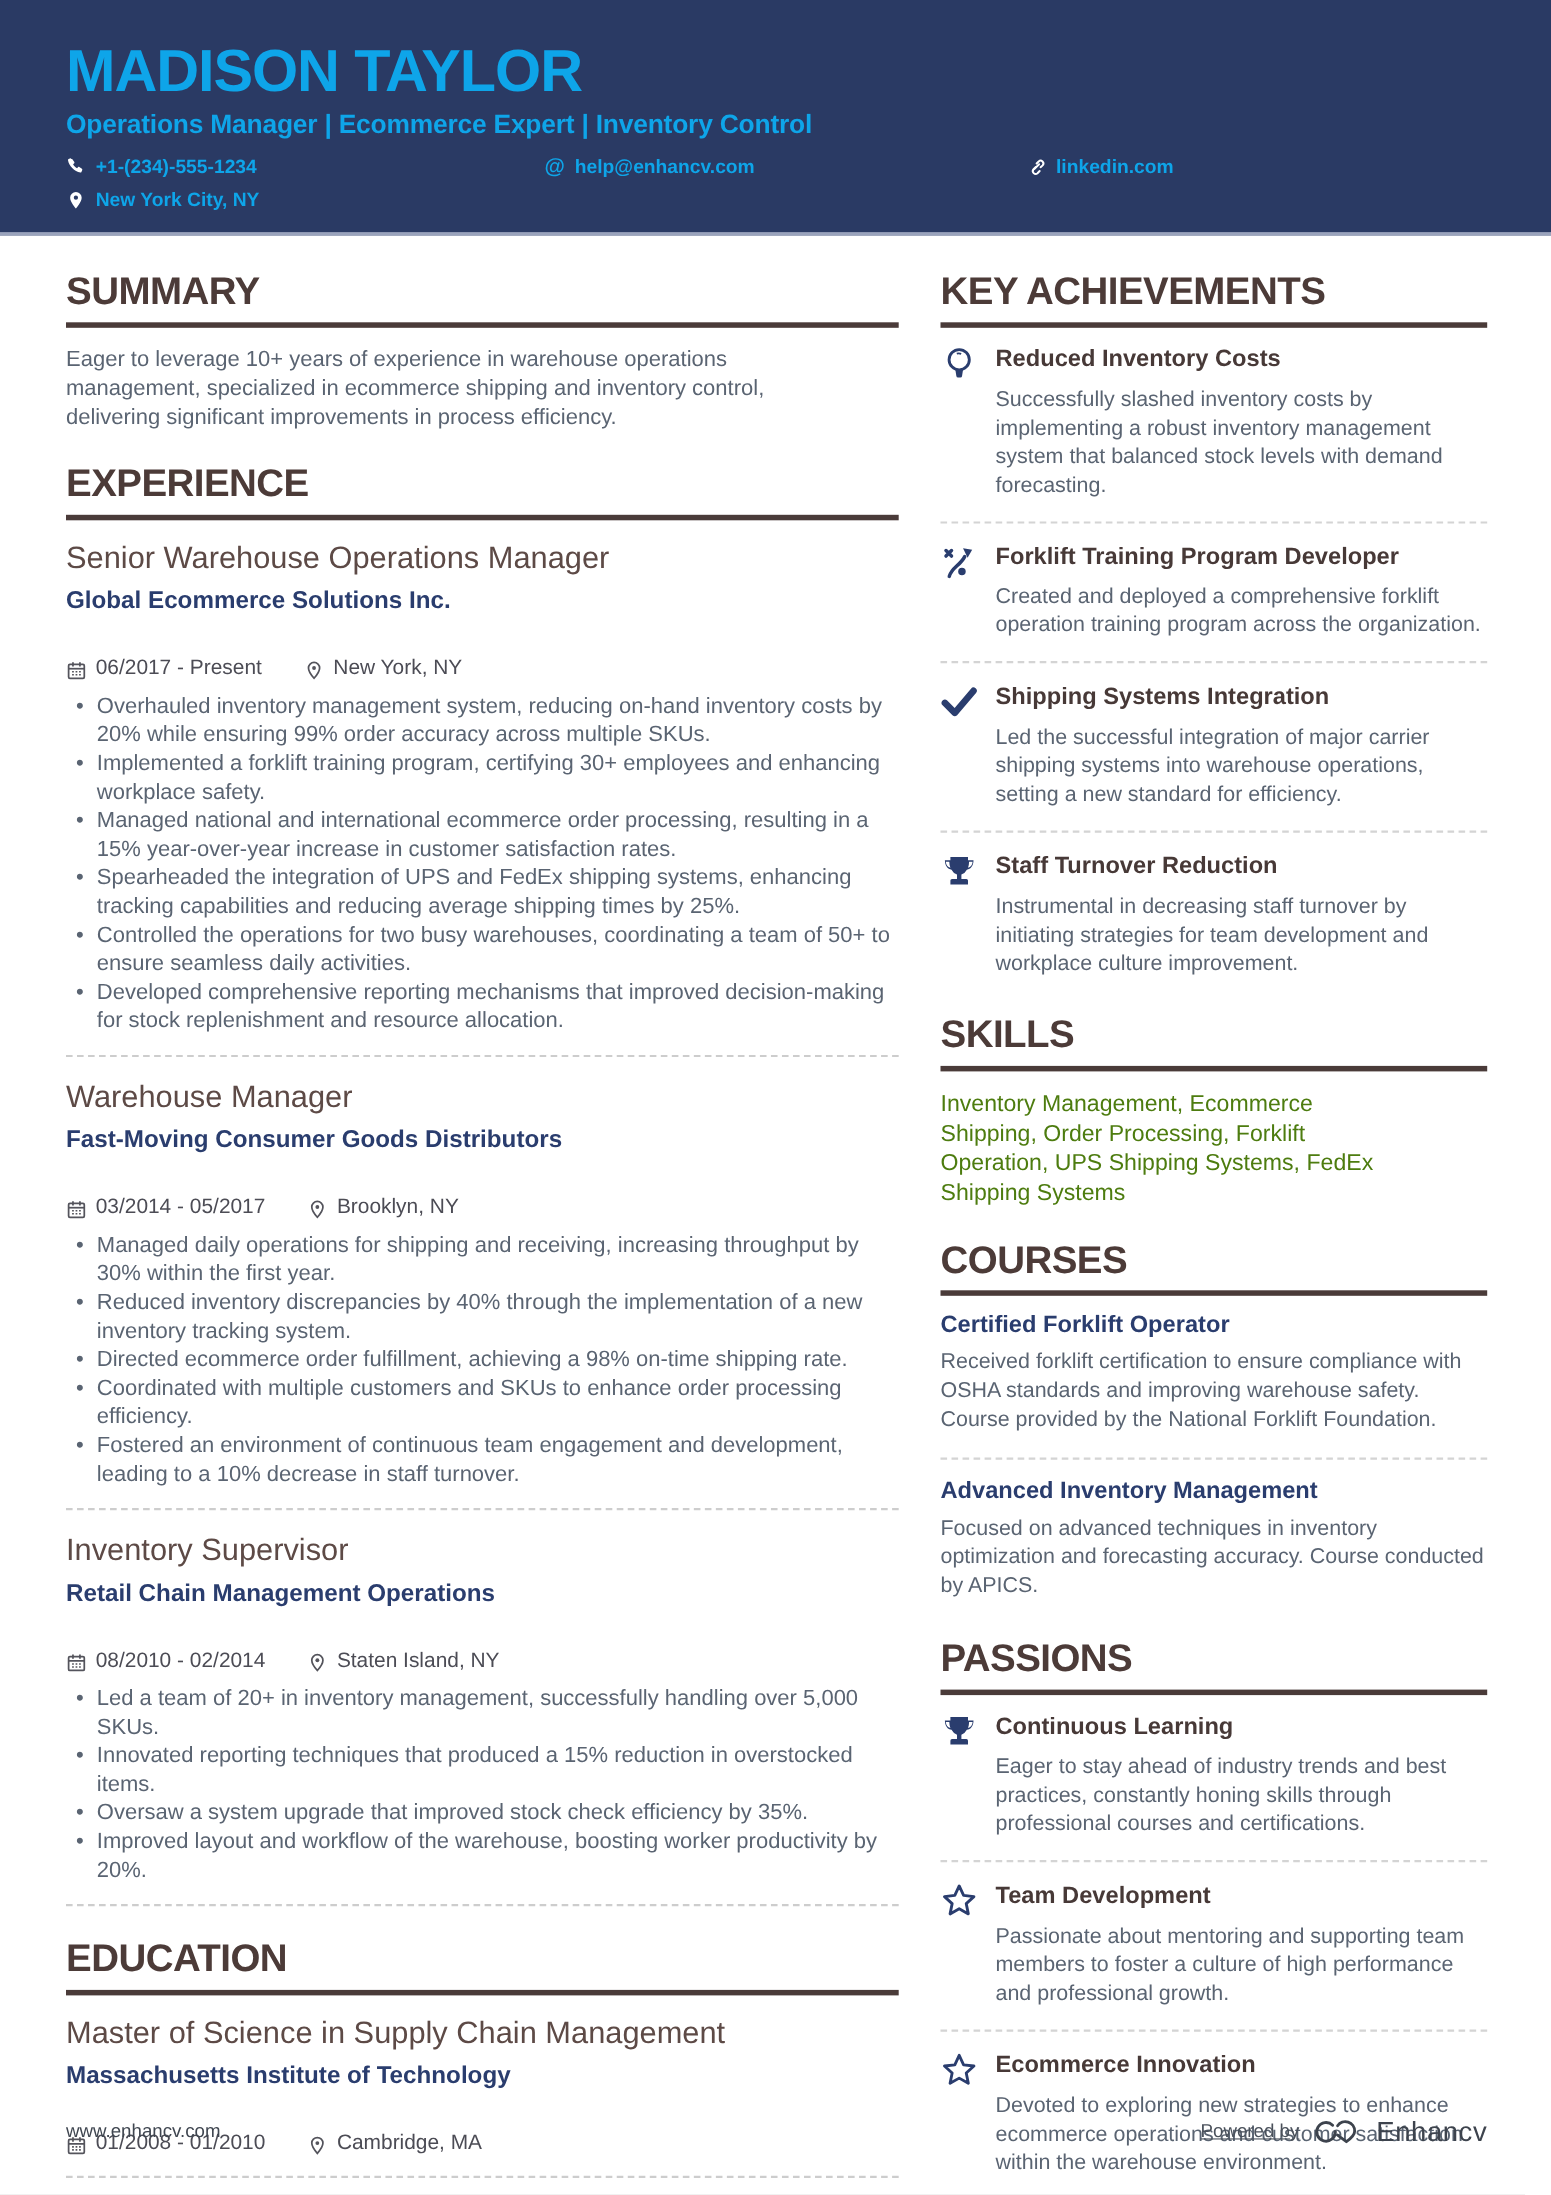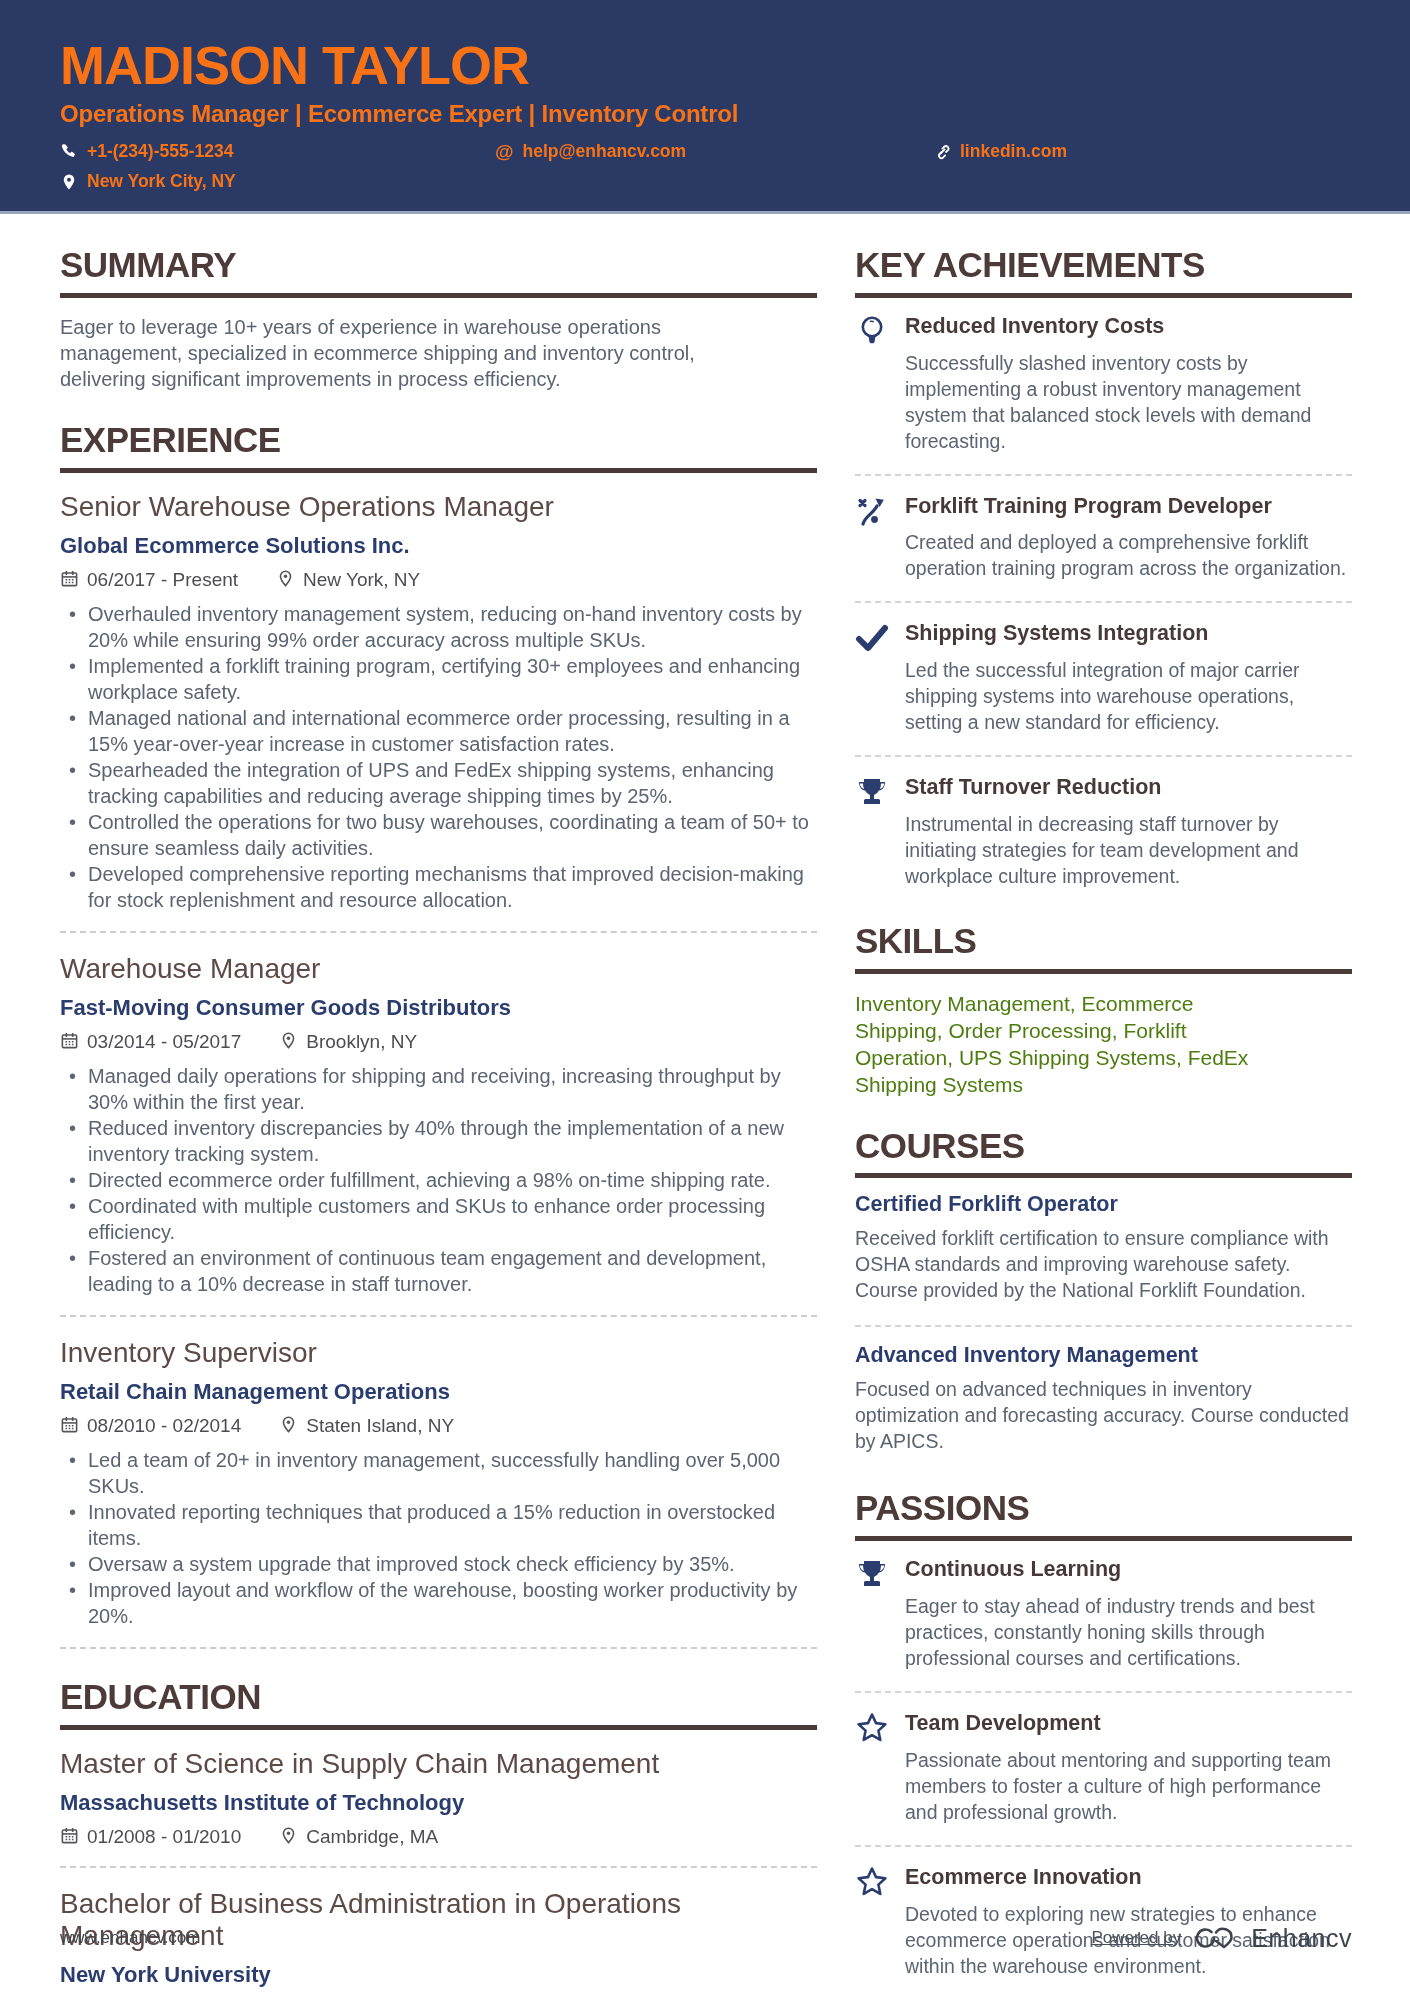--- a/index.html
+++ b/index.html
@@ -2,21 +2,21 @@
 <html><head>
 <meta charset="utf-8">
 <style>
   html,body{margin:0;padding:0;background:#e8e8e8;}
   .page{
     position:relative;width:1410px;height:1995px;margin:0 auto;background:#ffffff;
     font-family:"Liberation Sans",sans-serif;overflow:hidden;
   }
   
   .header{
-    background:#2a3a64;color:#f97316;box-sizing:border-box;
+    background:#2a3a64;color:#0ea5e9;box-sizing:border-box;
     height:214px;padding:38px 60px 0 60px;border-bottom:3px solid #9aa3bc;
   }
   .name{font-size:54px;font-weight:800;letter-spacing:-1px;line-height:1.02;margin:0;}
   .headline{font-size:24px;font-weight:700;margin-top:7px;letter-spacing:-0.2px;}
   .contact-row{display:flex;margin-top:13px;font-size:17.5px;font-weight:700;align-items:flex-end;}
   .contact-item{display:flex;align-items:center;gap:9px;}
   .c-phone{width:435px;}
   .c-email{width:438px;}
   .contact-row2{margin-top:9px;}
   .hicon{width:18px;height:18px;flex:none;}
@@ -30,21 +30,21 @@
     margin:0;padding-bottom:9px;border-bottom:5px solid #4a3b39;line-height:1.05;
   }
   .section-block{margin-bottom:30px;}
   .body-text{font-size:20px;line-height:26px;color:#5a6472;}
   .summary-text{margin:16px 0 0;max-width:700px;}
   
   .entry{padding:14px 0 4px;}
   .entry-title{font-size:28px;font-weight:400;color:#5d4a46;line-height:1.15;margin:4px 0 0;}
   .entry-org{font-size:22px;font-weight:700;color:#2a3d6e;margin-top:10px;}
   .meta-row{display:flex;gap:38px;margin-top:10px;font-size:19px;color:#4c4c55;align-items:center;}
-  .meta-item{display:flex;align-items:flex-start;gap:8px;}
+  .meta-item{display:flex;align-items:flex-end;gap:8px;margin-top:28px;}
   .micon{width:19px;height:19px;flex:none;}
   ul.bullets{margin:10px 0 0;padding:0;list-style:none;}
   ul.bullets li{position:relative;padding-left:28px;font-size:20px;line-height:26px;color:#5a6472;}
   ul.bullets li::before{content:"•";position:absolute;left:9px;top:0;color:#5a6472;}
   .dash-sep{border:none;border-top:2px dashed #cdcdcd;margin:14px 0 2px;}
   .dash-sep-r{border:none;border-top:2px dashed #d4d4d4;margin:16px 0 2px;}
   
   .r-item{display:flex;gap:14px;padding:16px 0 4px;justify-content:center;}
   .r-icon{width:36px;flex:none;padding-top:0px;}
   .r-icon svg{width:34px;height:34px;}

